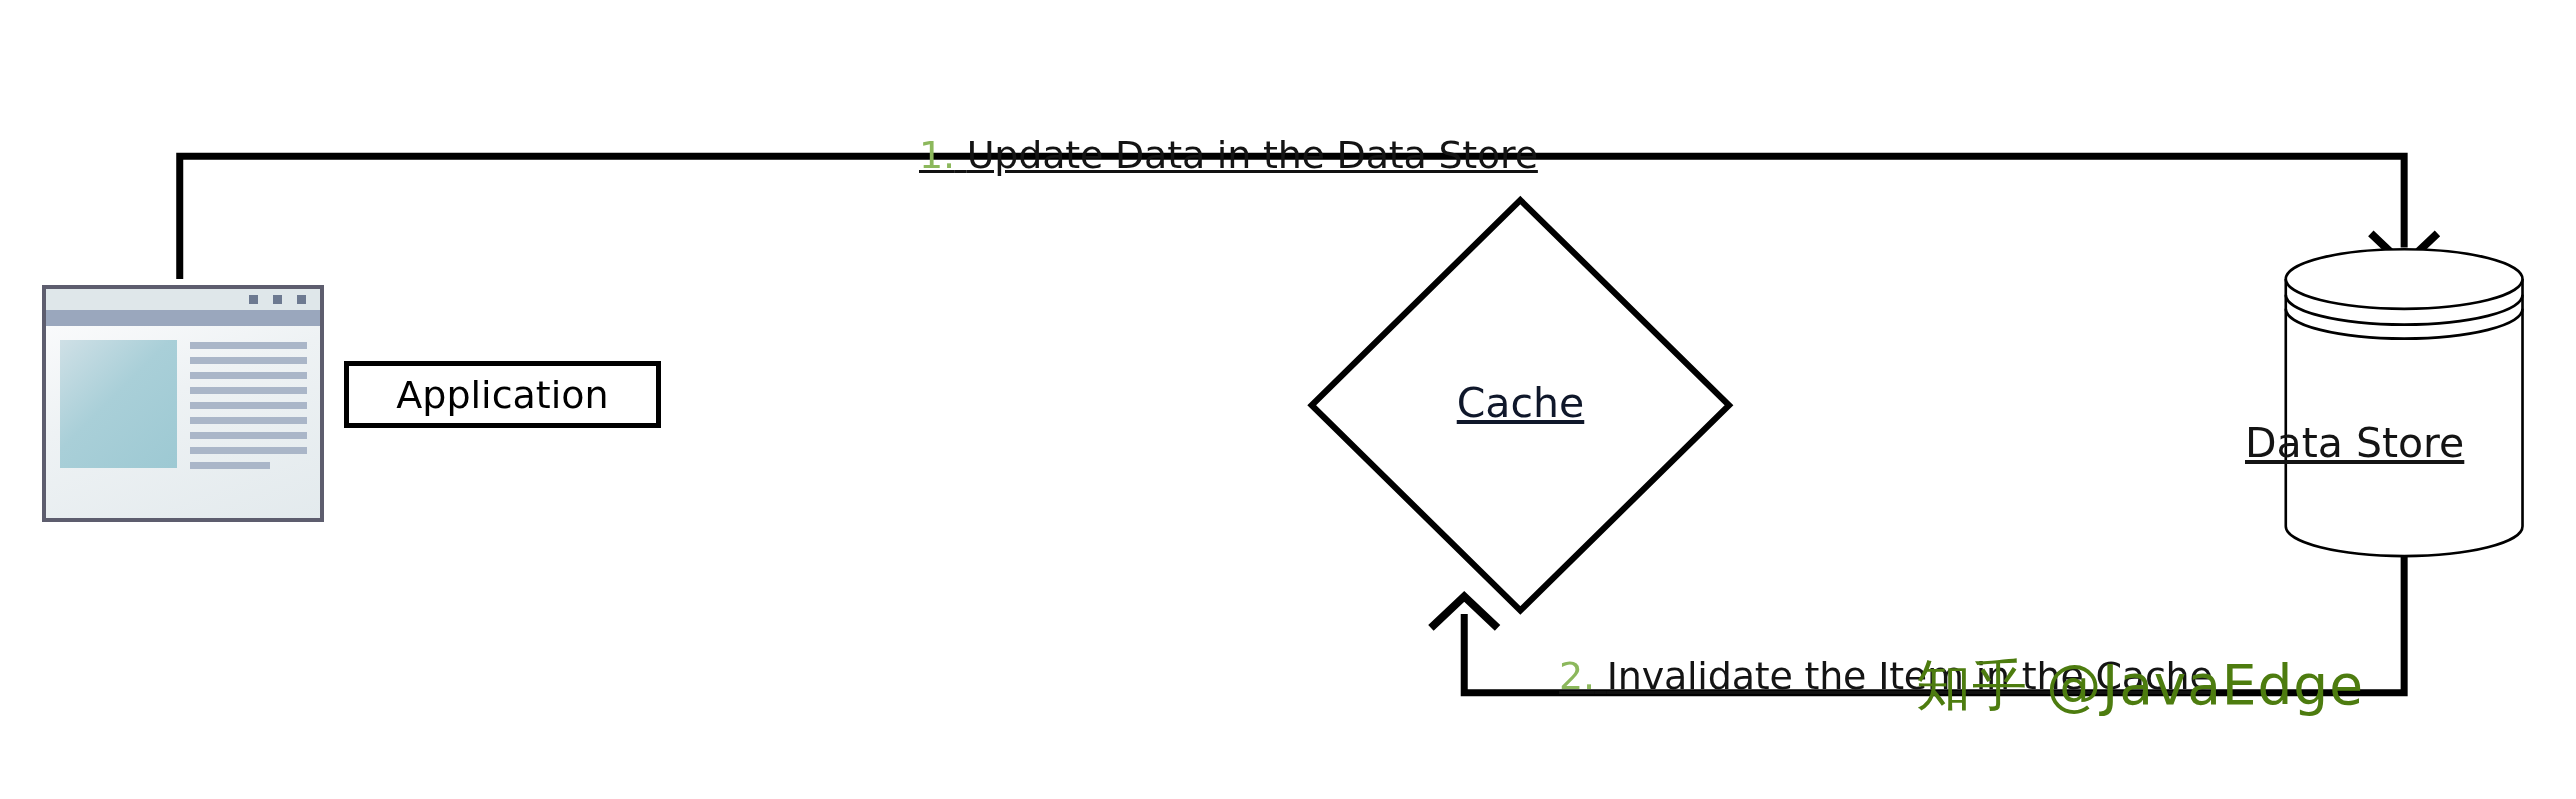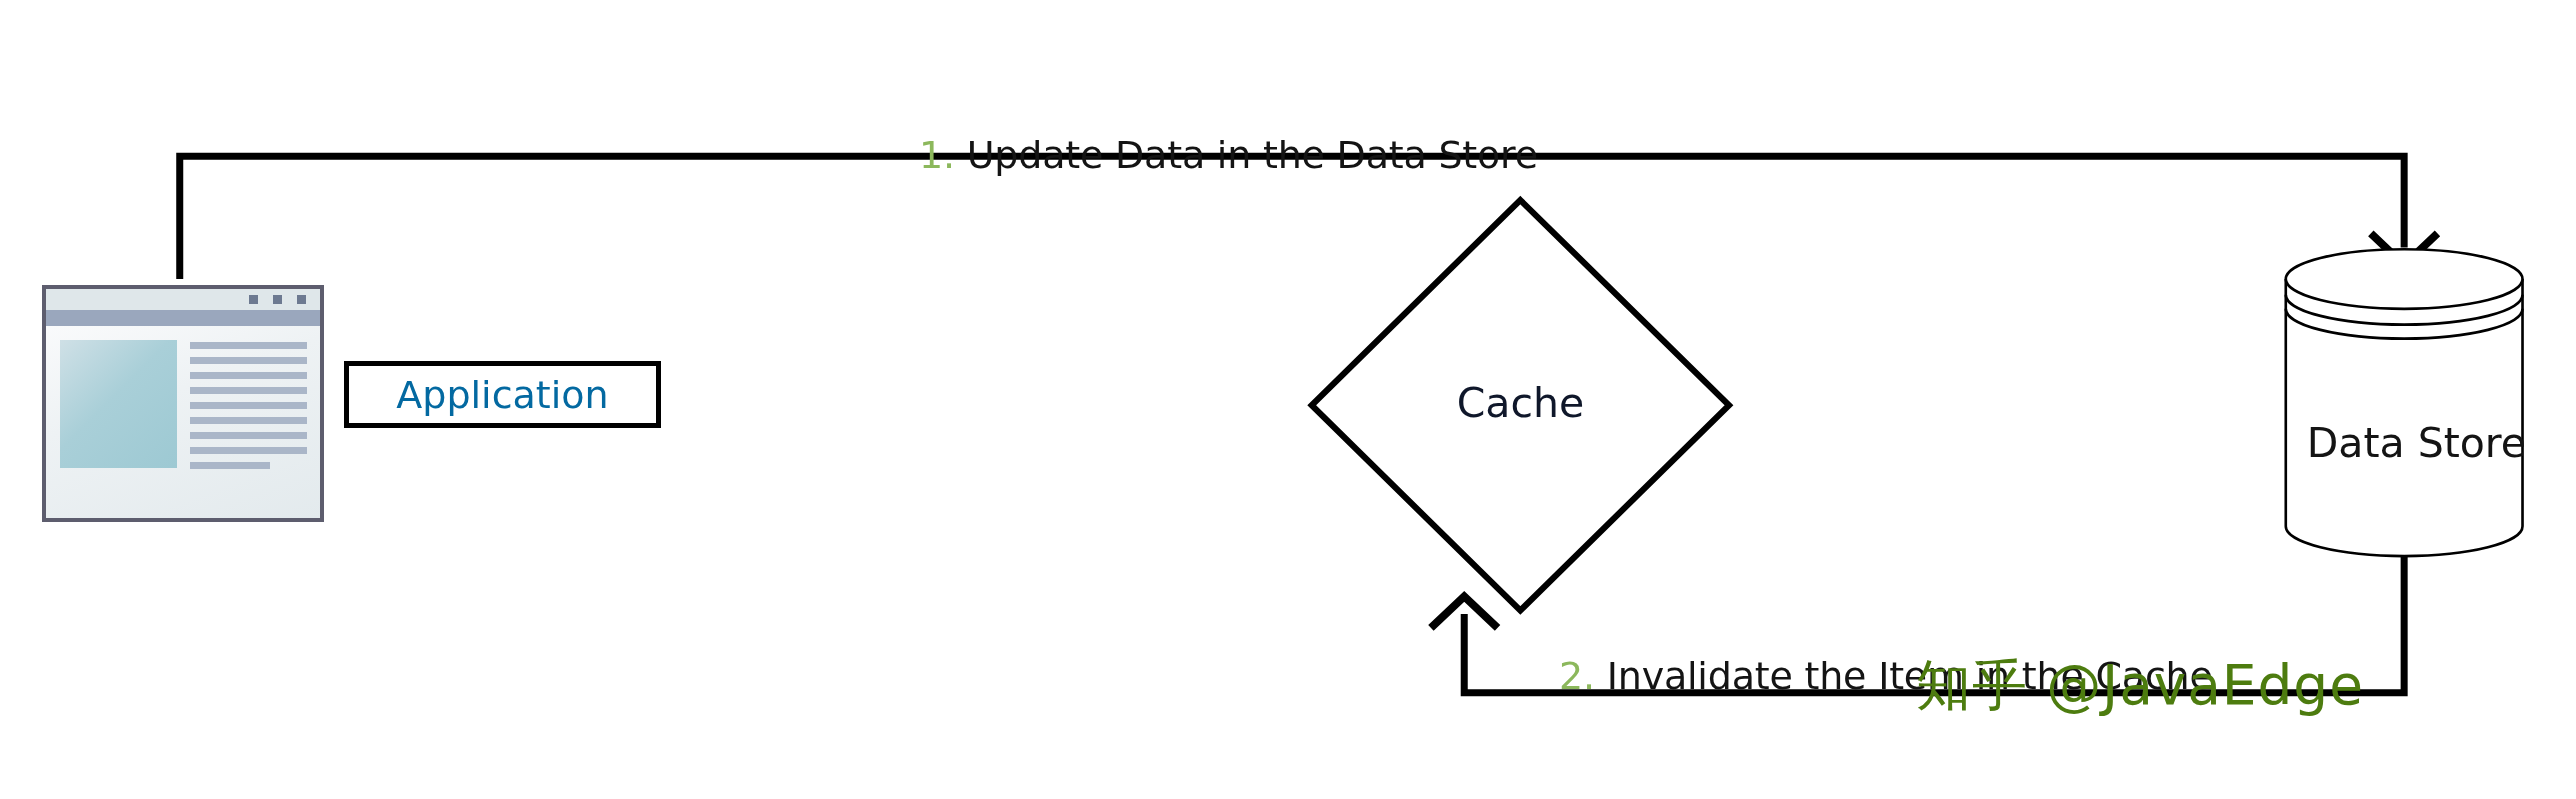--- a/index.html
+++ b/index.html
@@ -23,20 +23,21 @@
     top: 0;
     width: 2576px;
     height: 800px;
   }
   .lbl {
     position: absolute;
     white-space: nowrap;
     font-family: "DejaVu Sans", sans-serif;
     color: #111111;
     line-height: 1;
+    text-decoration: underline;
   }
   
   .step-label {
     font-size: 38px;
     letter-spacing: -0.2px;
   }
   .step-num {
     color: #8CB85C;
   }
   .step-text {
@@ -57,41 +58,41 @@
     top: 383px;
     width: 263px;
     text-align: center;
     font-size: 41px;
     color: #0f172a;
   }
   #datastore-text {
     left: 2245px;
     top: 423px;
     width: 281px;
-    text-align: right;
+    text-align: left;
     font-size: 41px;
     color: #141414;
   }
   
   #application-box {
     position: absolute;
     left: 344px;
     top: 361px;
     width: 317px;
     height: 67px;
     border: 5.3px solid #000000;
     background: #ffffff;
     box-sizing: border-box;
     display: flex;
     align-items: center;
     justify-content: center;
   }
   #application-box-label {
     font-size: 38px;
-    color: #0369a1;
+    color: #000000;
     line-height: 1;
   }
   
   #app-icon {
     position: absolute;
     left: 42px;
     top: 285px;
     width: 282px;
     height: 237px;
     background: #5d5d6e;

